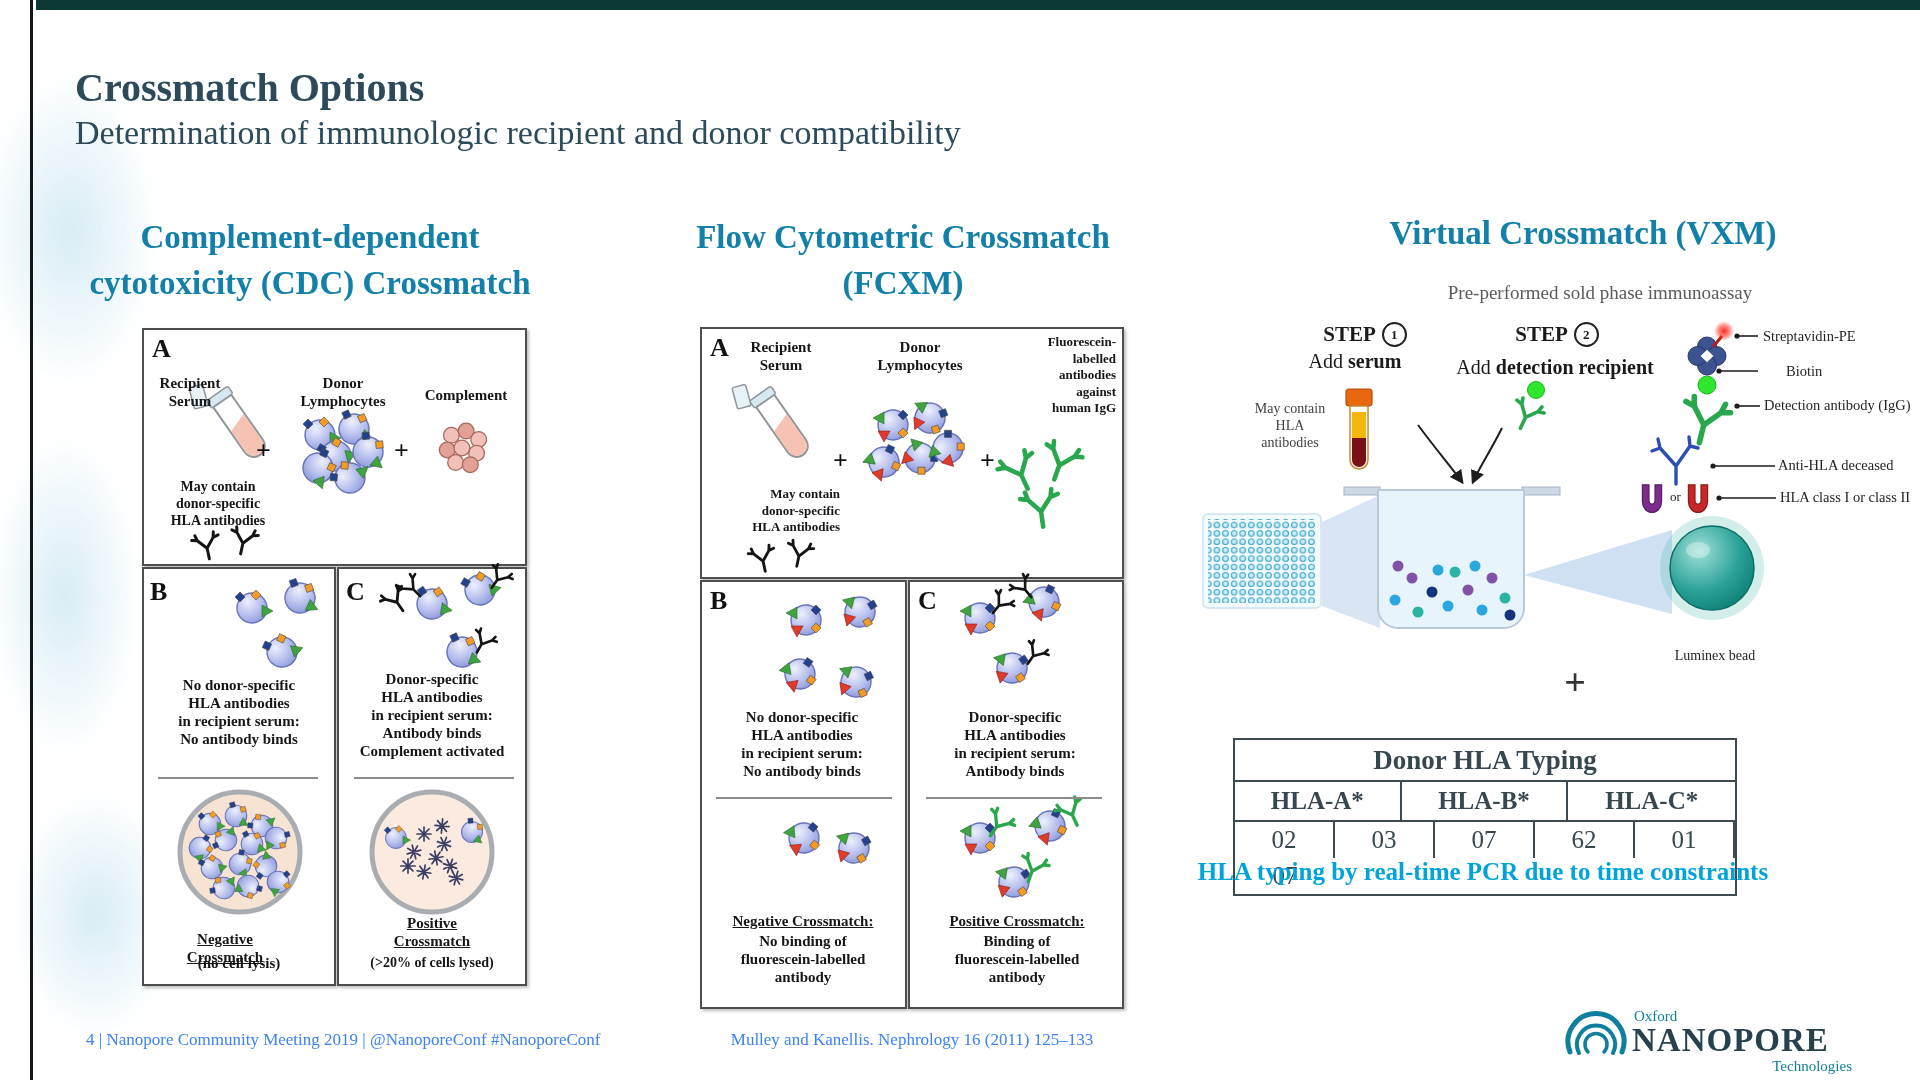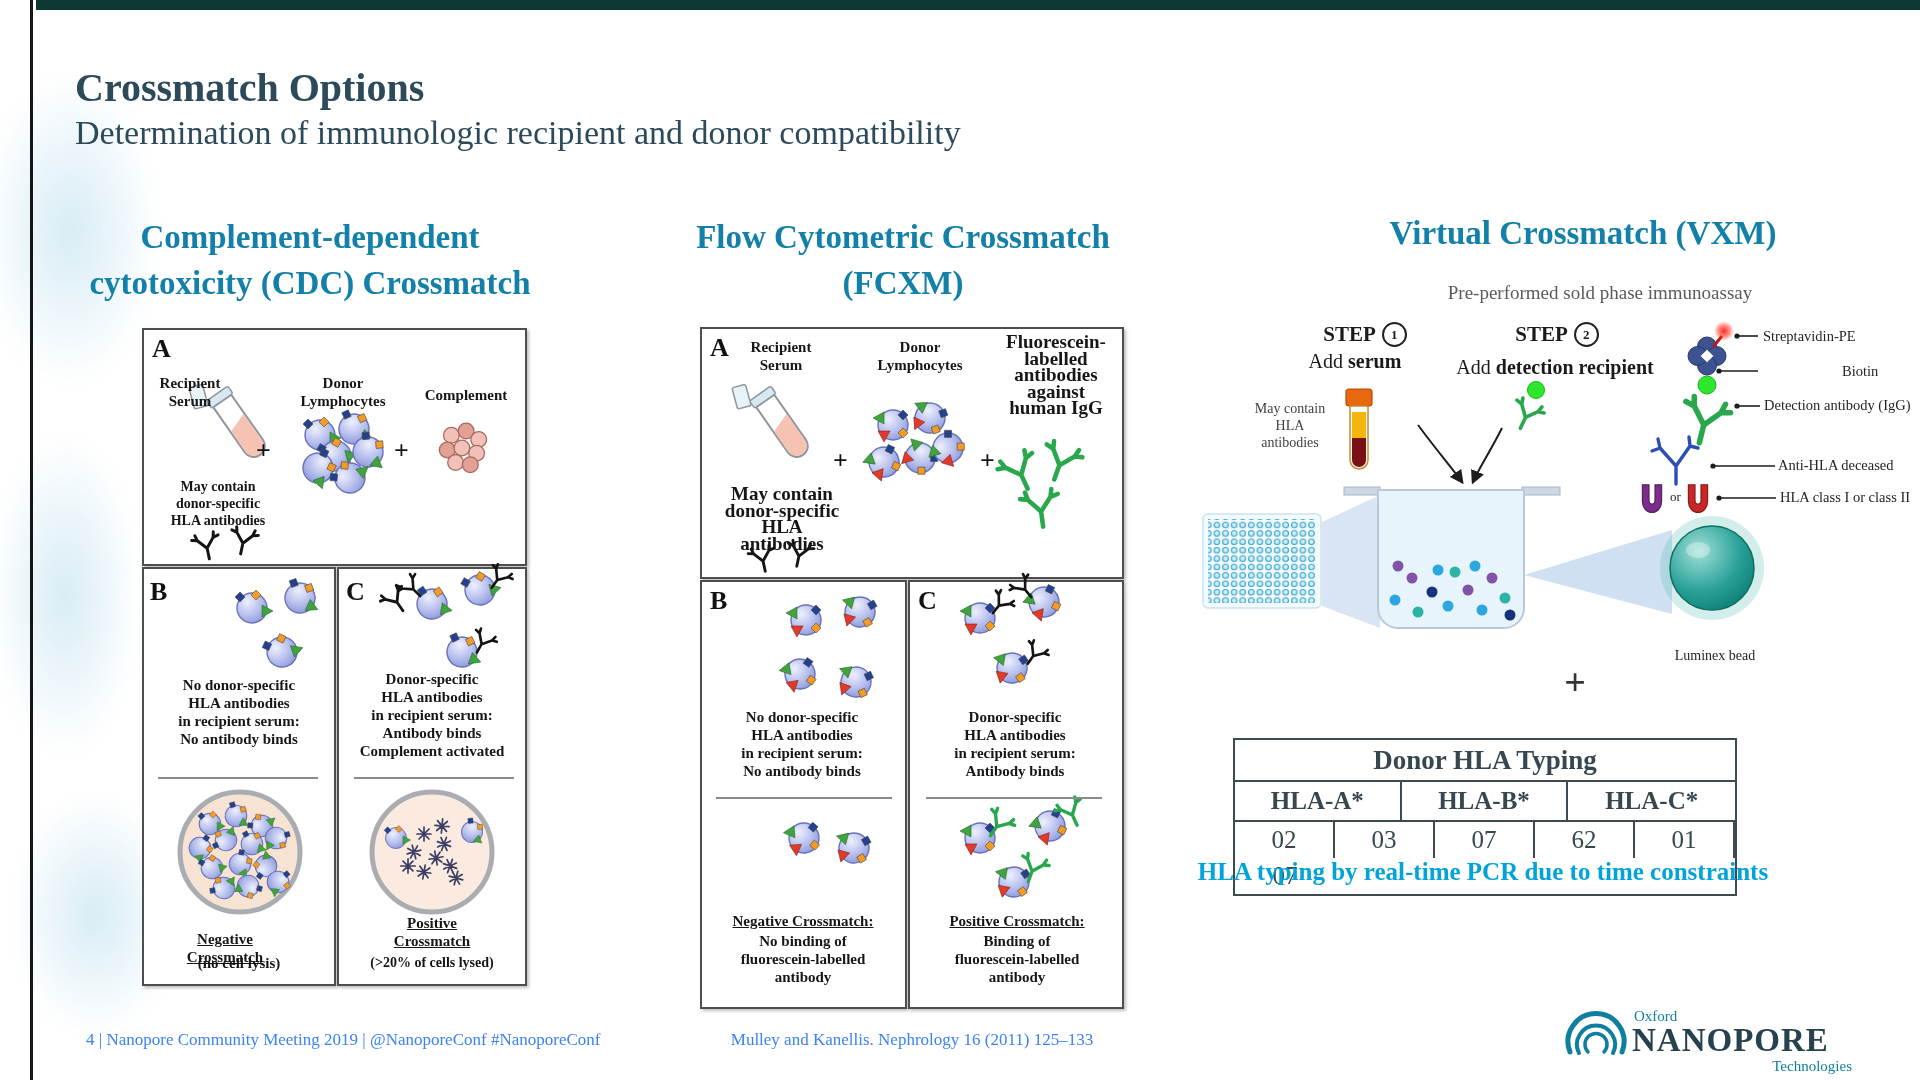--- a/index.html
+++ b/index.html
@@ -12,21 +12,21 @@
   .topbar{position:absolute;left:36px;top:0;right:0;height:10px;background:#0c3833;}
   .leftline{position:absolute;left:30px;top:0;width:3px;height:1080px;background:#161616;}
   .title{left:75px;top:64px;font-size:40px;font-weight:700;color:#2c4a59;}
   .subtitle{left:75px;top:114px;font-size:34px;font-weight:400;color:#2c4a59;}
   .headteal{font-weight:700;font-size:33px;line-height:46px;color:#1280a8;text-align:center;white-space:pre-line;}
   .subhead{font-size:19px;color:#5a5a5a;text-align:center;}
   .panelbox{position:absolute;background:#fff;border:2.5px solid #4e4e4e;box-shadow:2px 2px 3px rgba(0,0,0,.25);}
   .plabel{position:absolute;font-weight:700;font-size:26px;color:#111;z-index:3;}
   .ptext{position:absolute;font-weight:700;font-size:15px;line-height:18px;color:#161616;
          text-align:center;white-space:pre-line;z-index:3;}
-  .ptext.sm{font-size:19px;line-height:16.5px;}
+  .ptext.sm{font-size:13px;line-height:16.5px;text-align:right;}
   .ptext.md{font-size:14px;line-height:17px;}
   .plus{position:absolute;font-weight:700;font-size:26px;color:#111;z-index:3;}
   .divline{position:absolute;height:2px;background:#8b8b8b;z-index:3;}
   .u{text-decoration:underline;}
   .steph{position:absolute;font-weight:700;font-size:21px;color:#1a1a1a;text-align:center;z-index:3;}
   .stepnum{display:inline-block;width:21px;height:21px;border:2px solid #222;border-radius:50%;
            font-size:13px;line-height:21px;text-align:center;vertical-align:2px;margin-left:6px;font-weight:700;}
   .addline{position:absolute;font-size:20px;color:#1a1a1a;text-align:center;z-index:3;}
   .vnote{position:absolute;font-size:14px;line-height:17px;color:#3f3f3f;text-align:center;white-space:pre-line;z-index:3;}
   .leglabel{position:absolute;font-size:14.5px;color:#242424;z-index:3;}
@@ -417,21 +417,21 @@
 HLA
 antibodies</div>
   <div class="steph" style="left:1492px;top:322px;width:130px;">
     <span>STEP</span><span class="stepnum">2</span>
   </div>
   <div class="addline" style="left:1440px;top:356px;width:230px;">
     <span>Add </span><b>detection recipient</b>
   </div>
 
   <div class="leglabel" style="left:1763px;top:328px;">Streptavidin-PE</div>
-  <div class="leglabel" style="left:1842px;top:363px;">Biotin</div>
+  <div class="leglabel" style="left:1786px;top:363px;">Biotin</div>
   <div class="leglabel" style="left:1764px;top:397px;">Detection antibody (IgG)</div>
   <div class="leglabel" style="left:1778px;top:457px;">Anti-HLA deceased</div>
   <div class="leglabel" style="left:1780px;top:489px;">HLA class I or class II</div>
   <div class="leglabel" style="left:1670px;top:489px;font-size:13px;">or</div>
   <div class="leglabel ctr" style="left:1656px;top:648px;width:118px;font-size:14px;">Luminex bead</div>
   <div class="bigplus" style="left:1535px;top:660px;width:80px;">+</div>
 
   <div class="hlatable">
     <div class="t-title">Donor HLA Typing</div>
     <div class="t-groups">

